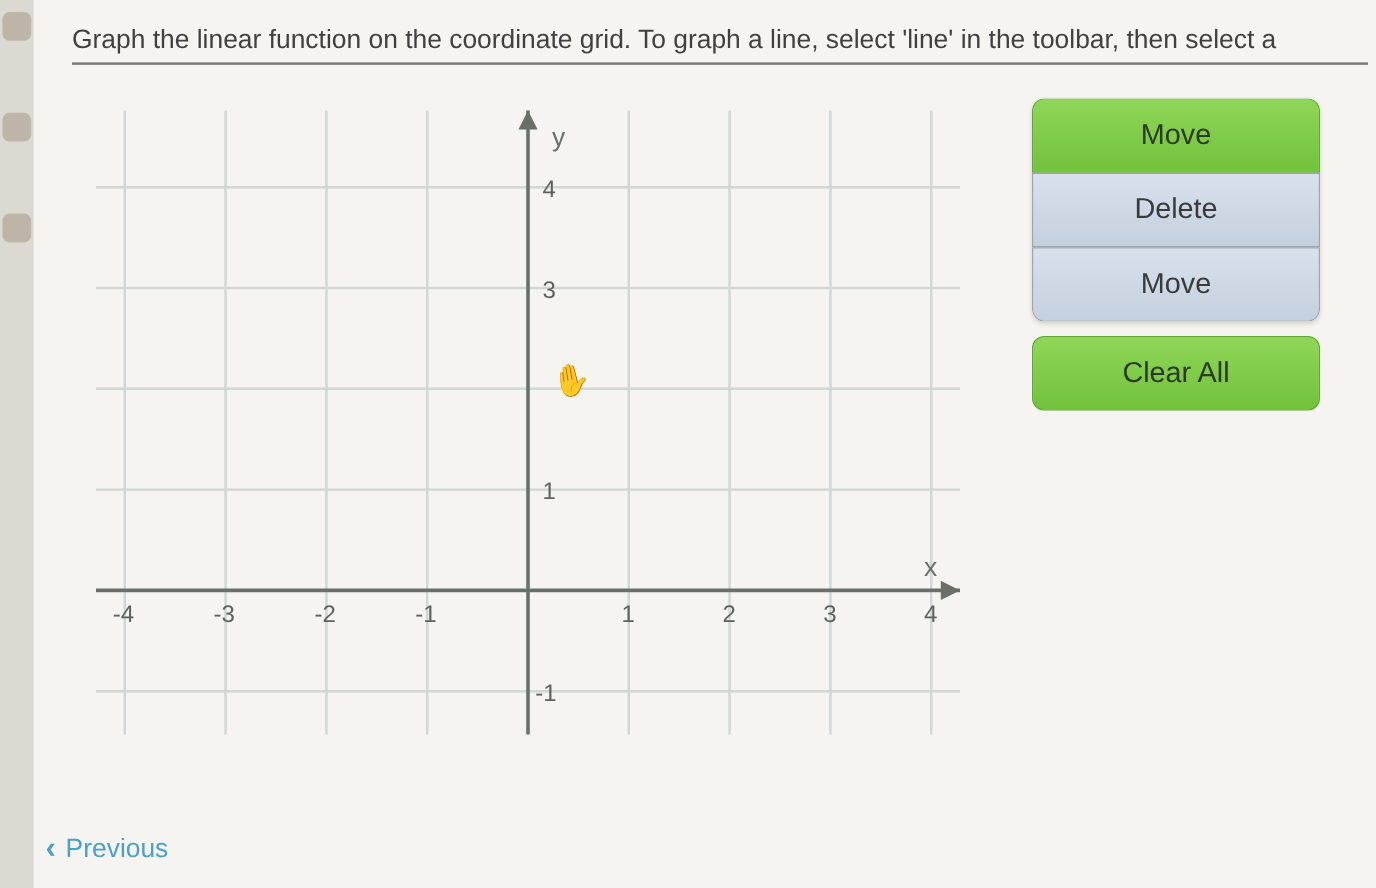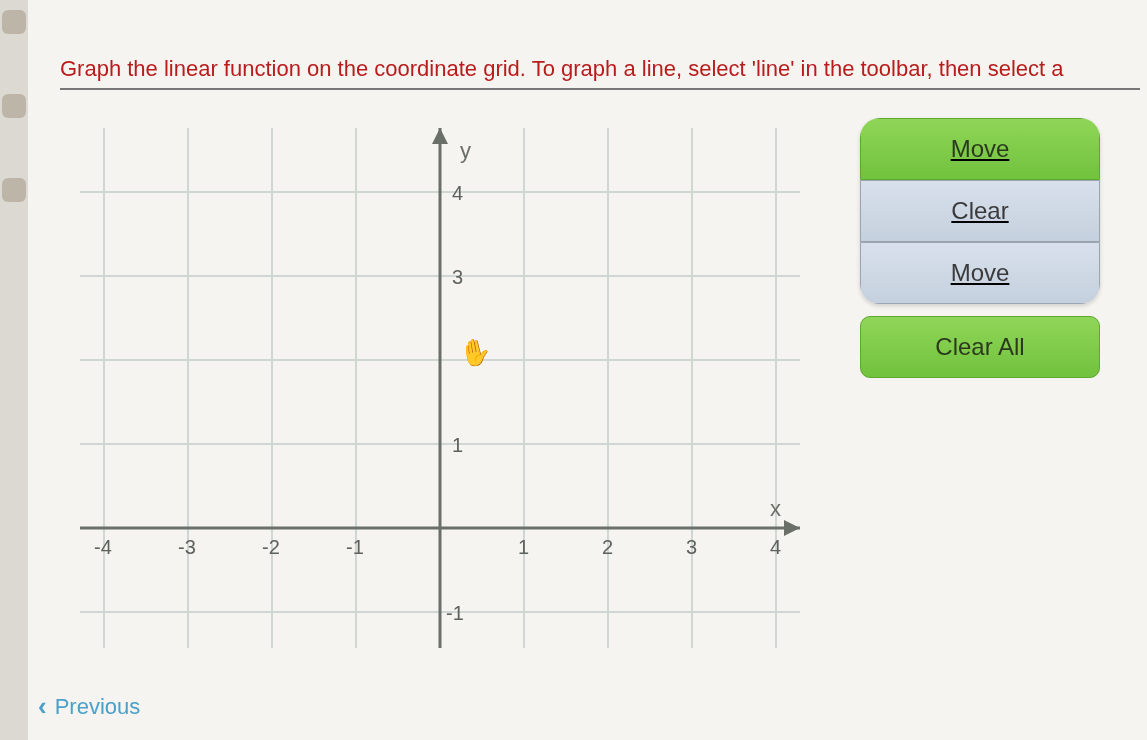--- a/index.html
+++ b/index.html
@@ -31,25 +31,24 @@
     background: #bdb6a8;
   }
   .content {
     position: absolute;
     left: 40px;
     top: 0;
     right: 0;
     padding: 20px 0 0 20px;
   }
   .instruction {
-    color: #b91c1c;
+    color: #404040;
     font-size: 22px;
     margin-bottom: 6px;
     white-space: nowrap;
-    margin-top: 36px;
   }
   .hr {
     border: none;
     border-top: 2px solid #777;
     margin: 0 0 18px 0;
     width: 1080px;
   }
   .workarea {
     display: flex;
     gap: 40px;
@@ -91,24 +90,23 @@
     transform: rotate(-10deg);
   }
   .toolbox {
     display: flex;
     flex-direction: column;
     gap: 12px;
     width: 240px;
     margin-top: 10px;
   }
   .tool-group {
-    border-radius: 20px;
+    border-radius: 10px;
     overflow: hidden;
     box-shadow: 0 2px 4px rgba(0,0,0,0.15);
-    text-decoration: underline;
   }
   .tool-btn {
     display: flex;
     align-items: center;
     justify-content: center;
     height: 62px;
     font-size: 24px;
     color: #3a3a3a;
     border: 1px solid #9aa5b0;
     background: linear-gradient(#d8e0ec, #c5d0de);
@@ -195,21 +193,21 @@
         <text class="tick-label" x="542" y="446">2</text>
         <text class="tick-label" x="626" y="446">3</text>
         <text class="tick-label" x="710" y="446">4</text>
       </svg>
       <div class="cursor-hand">✋</div>
     </div>
 
     <div class="toolbox">
       <div class="tool-group">
         <div class="tool-btn green">Move</div>
-        <div class="tool-btn">Clear</div>
+        <div class="tool-btn">Delete</div>
         <div class="tool-btn">Move</div>
       </div>
       <div class="tool-btn green standalone">Clear All</div>
     </div>
 
   </div>
 </div>
 
 <div class="prev-link">
   <span class="chev">‹</span>

